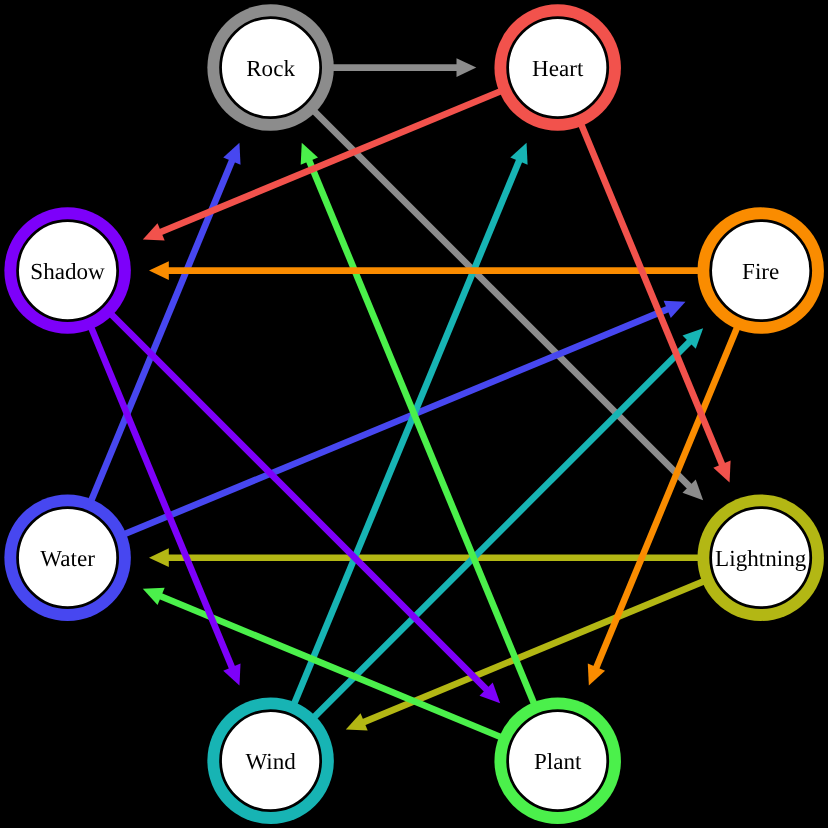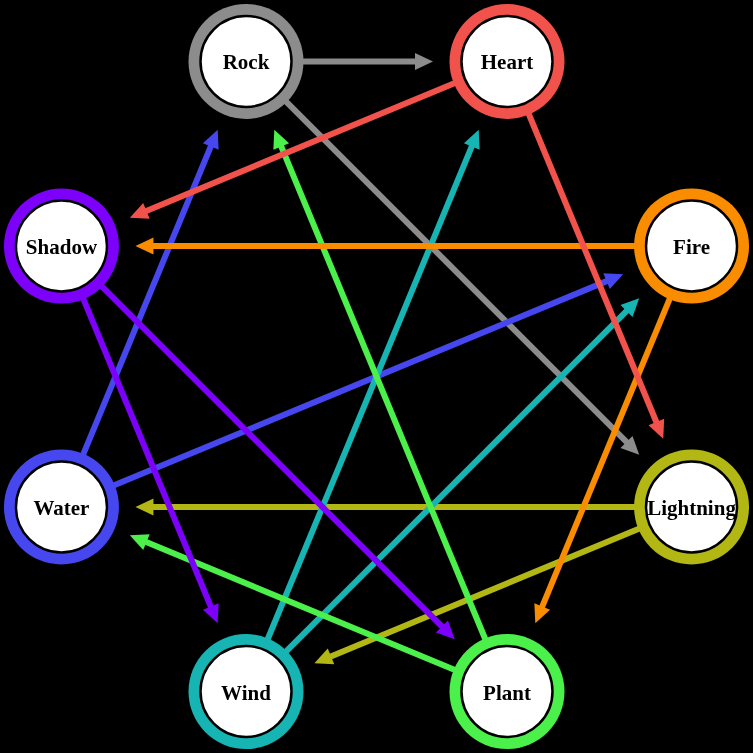--- a/index.html
+++ b/index.html
@@ -8,21 +8,20 @@
     background: #000000;
     width: 753px;
     height: 753px;
     overflow: hidden;
   }
   #stage {
     position: relative;
     width: 599px;
     height: 753px;
     background: #000000;
-    font-weight: bold;
   }
   svg { display: block; }
   .node-label {
     font-family: "Liberation Serif", "DejaVu Serif", serif;
     font-size: 21px;
     fill: #000000;
     text-anchor: middle;
     dominant-baseline: central;
   }
   .edge-line {

